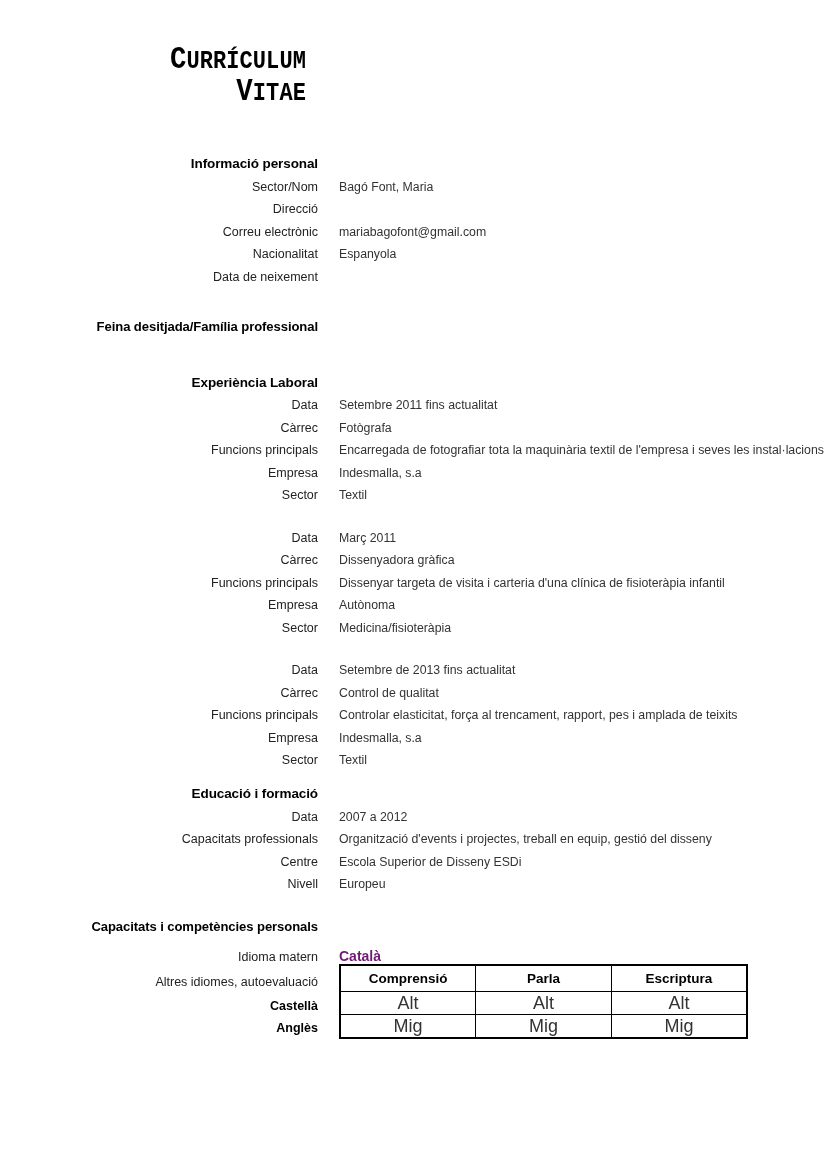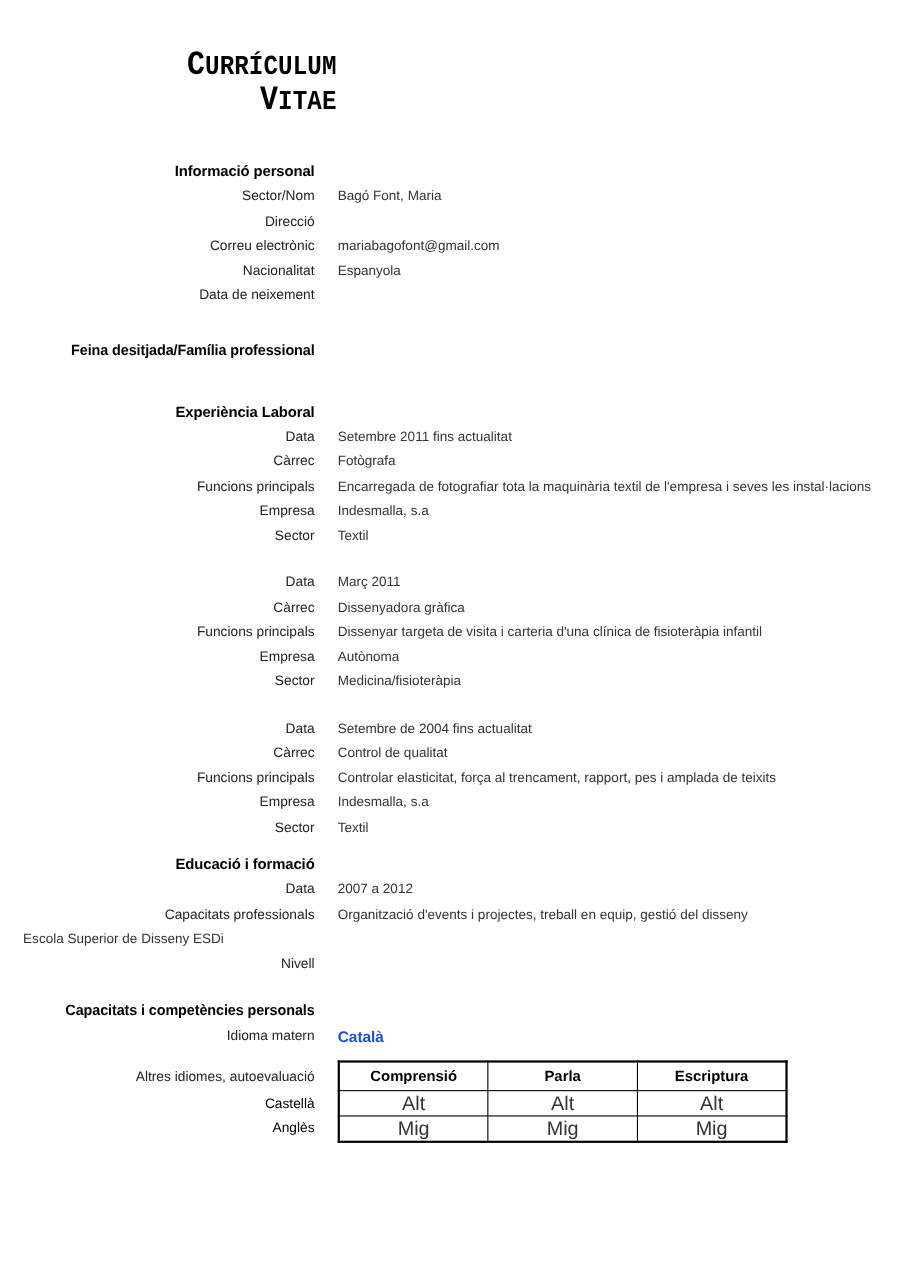--- a/index.html
+++ b/index.html
@@ -14,21 +14,22 @@
     color: #1a1a1a;
     position: relative;
     overflow: hidden;
   }
 
   
   .page { position: relative; width: 827px; height: 1169px; }
 
   .row {
     display: flex;
-    align-items: flex-start;
+    align-items: flex-end;
+    padding-left: 32px;
   }
   .lab {
     width: 286px;
     flex: 0 0 286px;
     text-align: right;
     padding-right: 0;
     box-sizing: border-box;
   }
   .val {
     margin-left: 21px;
@@ -72,30 +73,30 @@
     color: #000;
     letter-spacing: -0.1px;
   }
   .sec-head.wide { transform: scaleX(0.97); transform-origin: right center; white-space: nowrap; }
 
   .field-lab {
     font-size: 12.5px;
     font-weight: normal;
     color: #222;
   }
-  .field-lab.b { font-weight: normal; color: #000; }
+  .field-lab.b { font-weight: bold; color: #000; }
 
   .field-val {
     font-size: 12.3px;
     color: #333;
   }
   .field-val.big-b {
     font-size: 14px;
     font-weight: bold;
-    color: #1d4ed8;
+    color: #701a75;
   }
   .field-val .l2 { display: block; margin-top: 10px; }
 
   .gap-h  { height: 11px; }
   .gap-s  { height: 9px;  }
   .gap-m  { height: 20px; }
   .gap-l  { height: 27px; }
   .gap-xl { height: 33px; }
 
   .r { height: 22.5px; }
@@ -218,21 +219,21 @@
     </div>
     <div class="row r">
       <div class="lab field-lab">Sector</div>
       <div class="val field-val">Medicina/fisioteràpia</div>
     </div>
 
     <div class="gap-m"></div>
 
     <div class="row r">
       <div class="lab field-lab">Data</div>
-      <div class="val field-val">Setembre de 2004 fins actualitat</div>
+      <div class="val field-val">Setembre de 2013 fins actualitat</div>
     </div>
     <div class="row r">
       <div class="lab field-lab">Càrrec</div>
       <div class="val field-val">Control de qualitat</div>
     </div>
     <div class="row r">
       <div class="lab field-lab">Funcions principals</div>
       <div class="val field-val">Controlar elasticitat, força al trencament, rapport, pes i amplada de teixits</div>
     </div>
     <div class="row r">
@@ -253,24 +254,26 @@
 
     <div class="row r">
       <div class="lab field-lab">Data</div>
       <div class="val field-val">2007 a 2012</div>
     </div>
     <div class="row r">
       <div class="lab field-lab">Capacitats professionals</div>
       <div class="val field-val">Organització d'events i projectes, treball en equip, gestió del disseny</div>
     </div>
     <div class="row r">
+      <div class="lab field-lab">Centre</div>
       <div class="val field-val">Escola Superior de Disseny ESDi</div>
     </div>
     <div class="row r">
       <div class="lab field-lab">Nivell</div>
+      <div class="val field-val">Europeu</div>
     </div>
 
     <div class="gap-m"></div>
 
     <div class="row r tall">
       <div class="lab sec-head wide">Capacitats i competències personals</div>
       <div class="val"></div>
     </div>
 
     <div class="row" style="height:30px">

